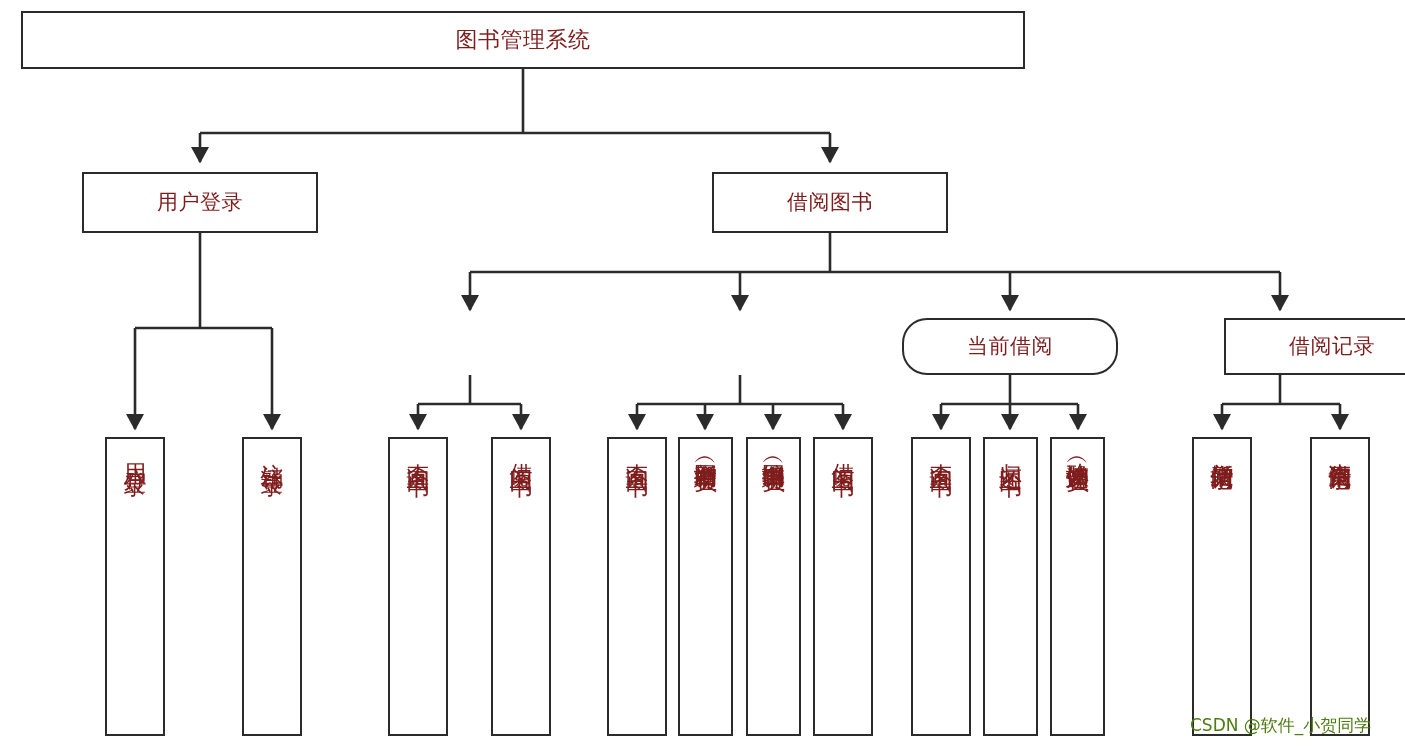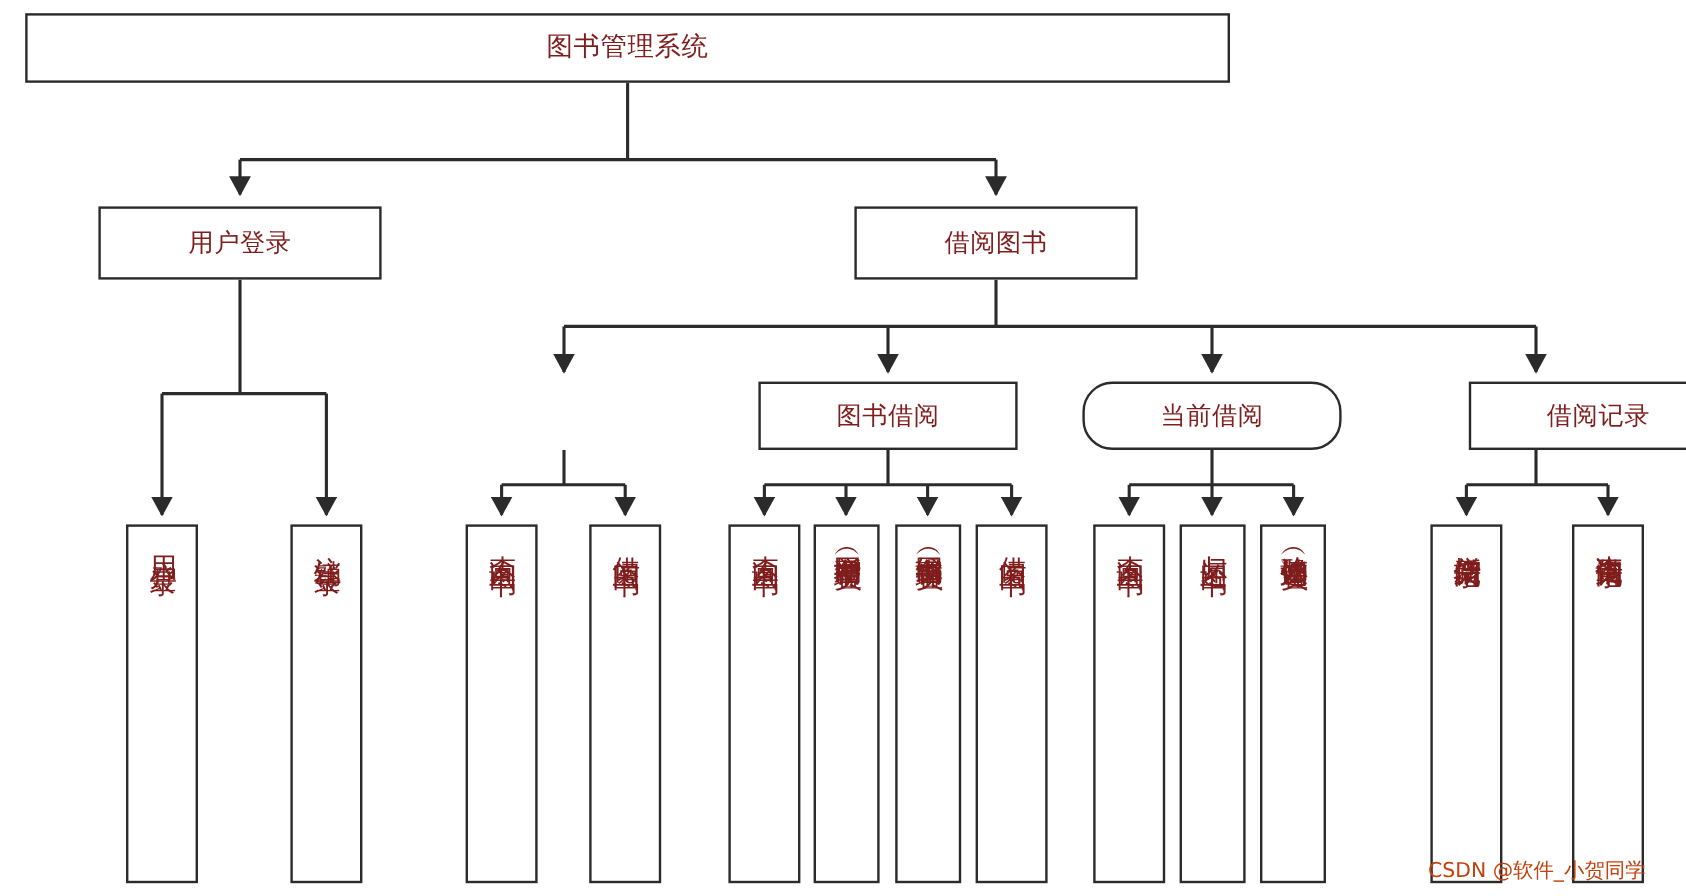--- a/index.html
+++ b/index.html
@@ -66,21 +66,21 @@
     -webkit-text-orientation: upright;
   }
   .node.vert.tall-text .label {
     letter-spacing: 1px;
   }
   #watermark {
     position: absolute;
     left: 1190px;
     top: 714px;
     font-size: 17px;
-    color: #c2410c;
+    color: #4d7c0f;
     white-space: nowrap;
     z-index: 5;
     font-family: "DejaVu Sans", "Liberation Sans", sans-serif;
   }
 </style>
 </head>
 <body>
 
 <div id="canvas">
 
@@ -141,23 +141,20 @@
     <span class="label">图书管理系统</span>
   </div>
 
   <div class="node horiz" style="left:82px; top:172px; width:236px; height:61px;">
     <span class="label">用户登录</span>
   </div>
   <div class="node horiz" style="left:712px; top:172px; width:236px; height:61px;">
     <span class="label">借阅图书</span>
   </div>
 
-  <div class="node horiz" style="left:632px; top:318px; width:216px; height:57px;">
-    <span class="label">图书借阅</span>
-  </div>
   <div class="node horiz" style="left:902px; top:318px; width:216px; height:57px;border-radius:25px;">
     <span class="label">当前借阅</span>
   </div>
   <div class="node horiz" style="left:1224px; top:318px; width:216px; height:57px;">
     <span class="label">借阅记录</span>
   </div>
 
   <div class="node vert" style="left:105px; top:437px; width:60px; height:299px;">
     <span class="label">用户登录</span>
   </div>

